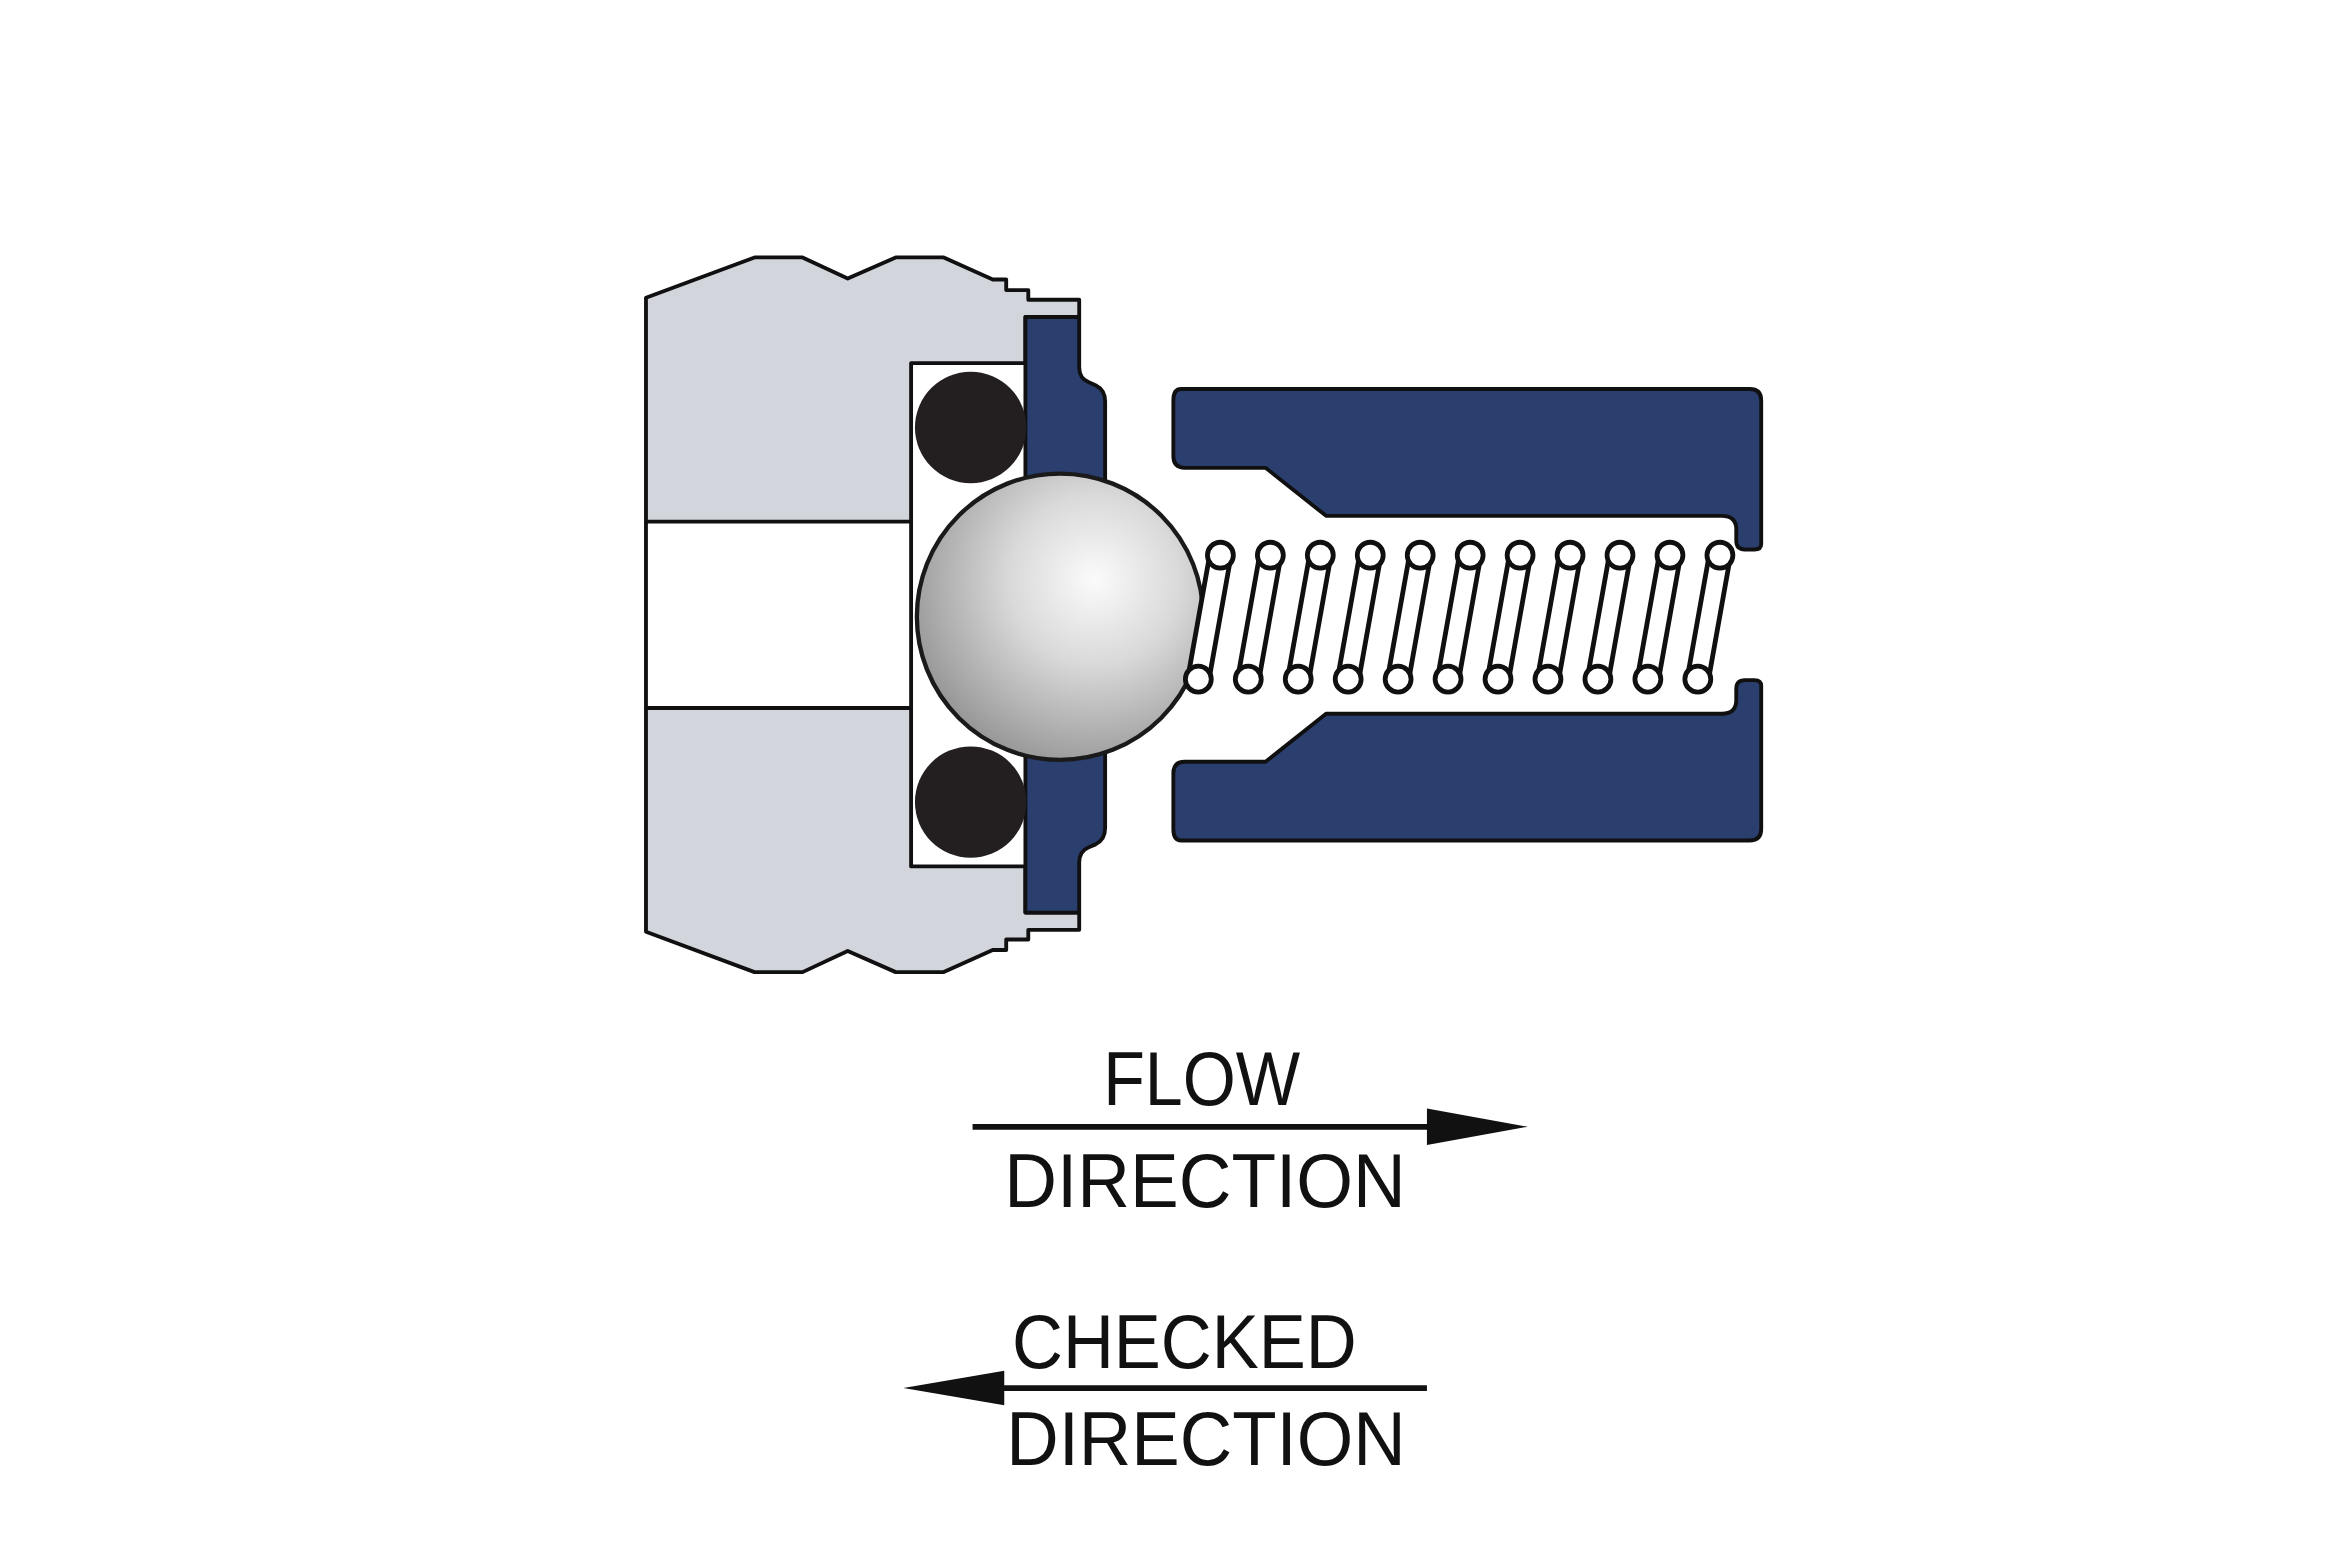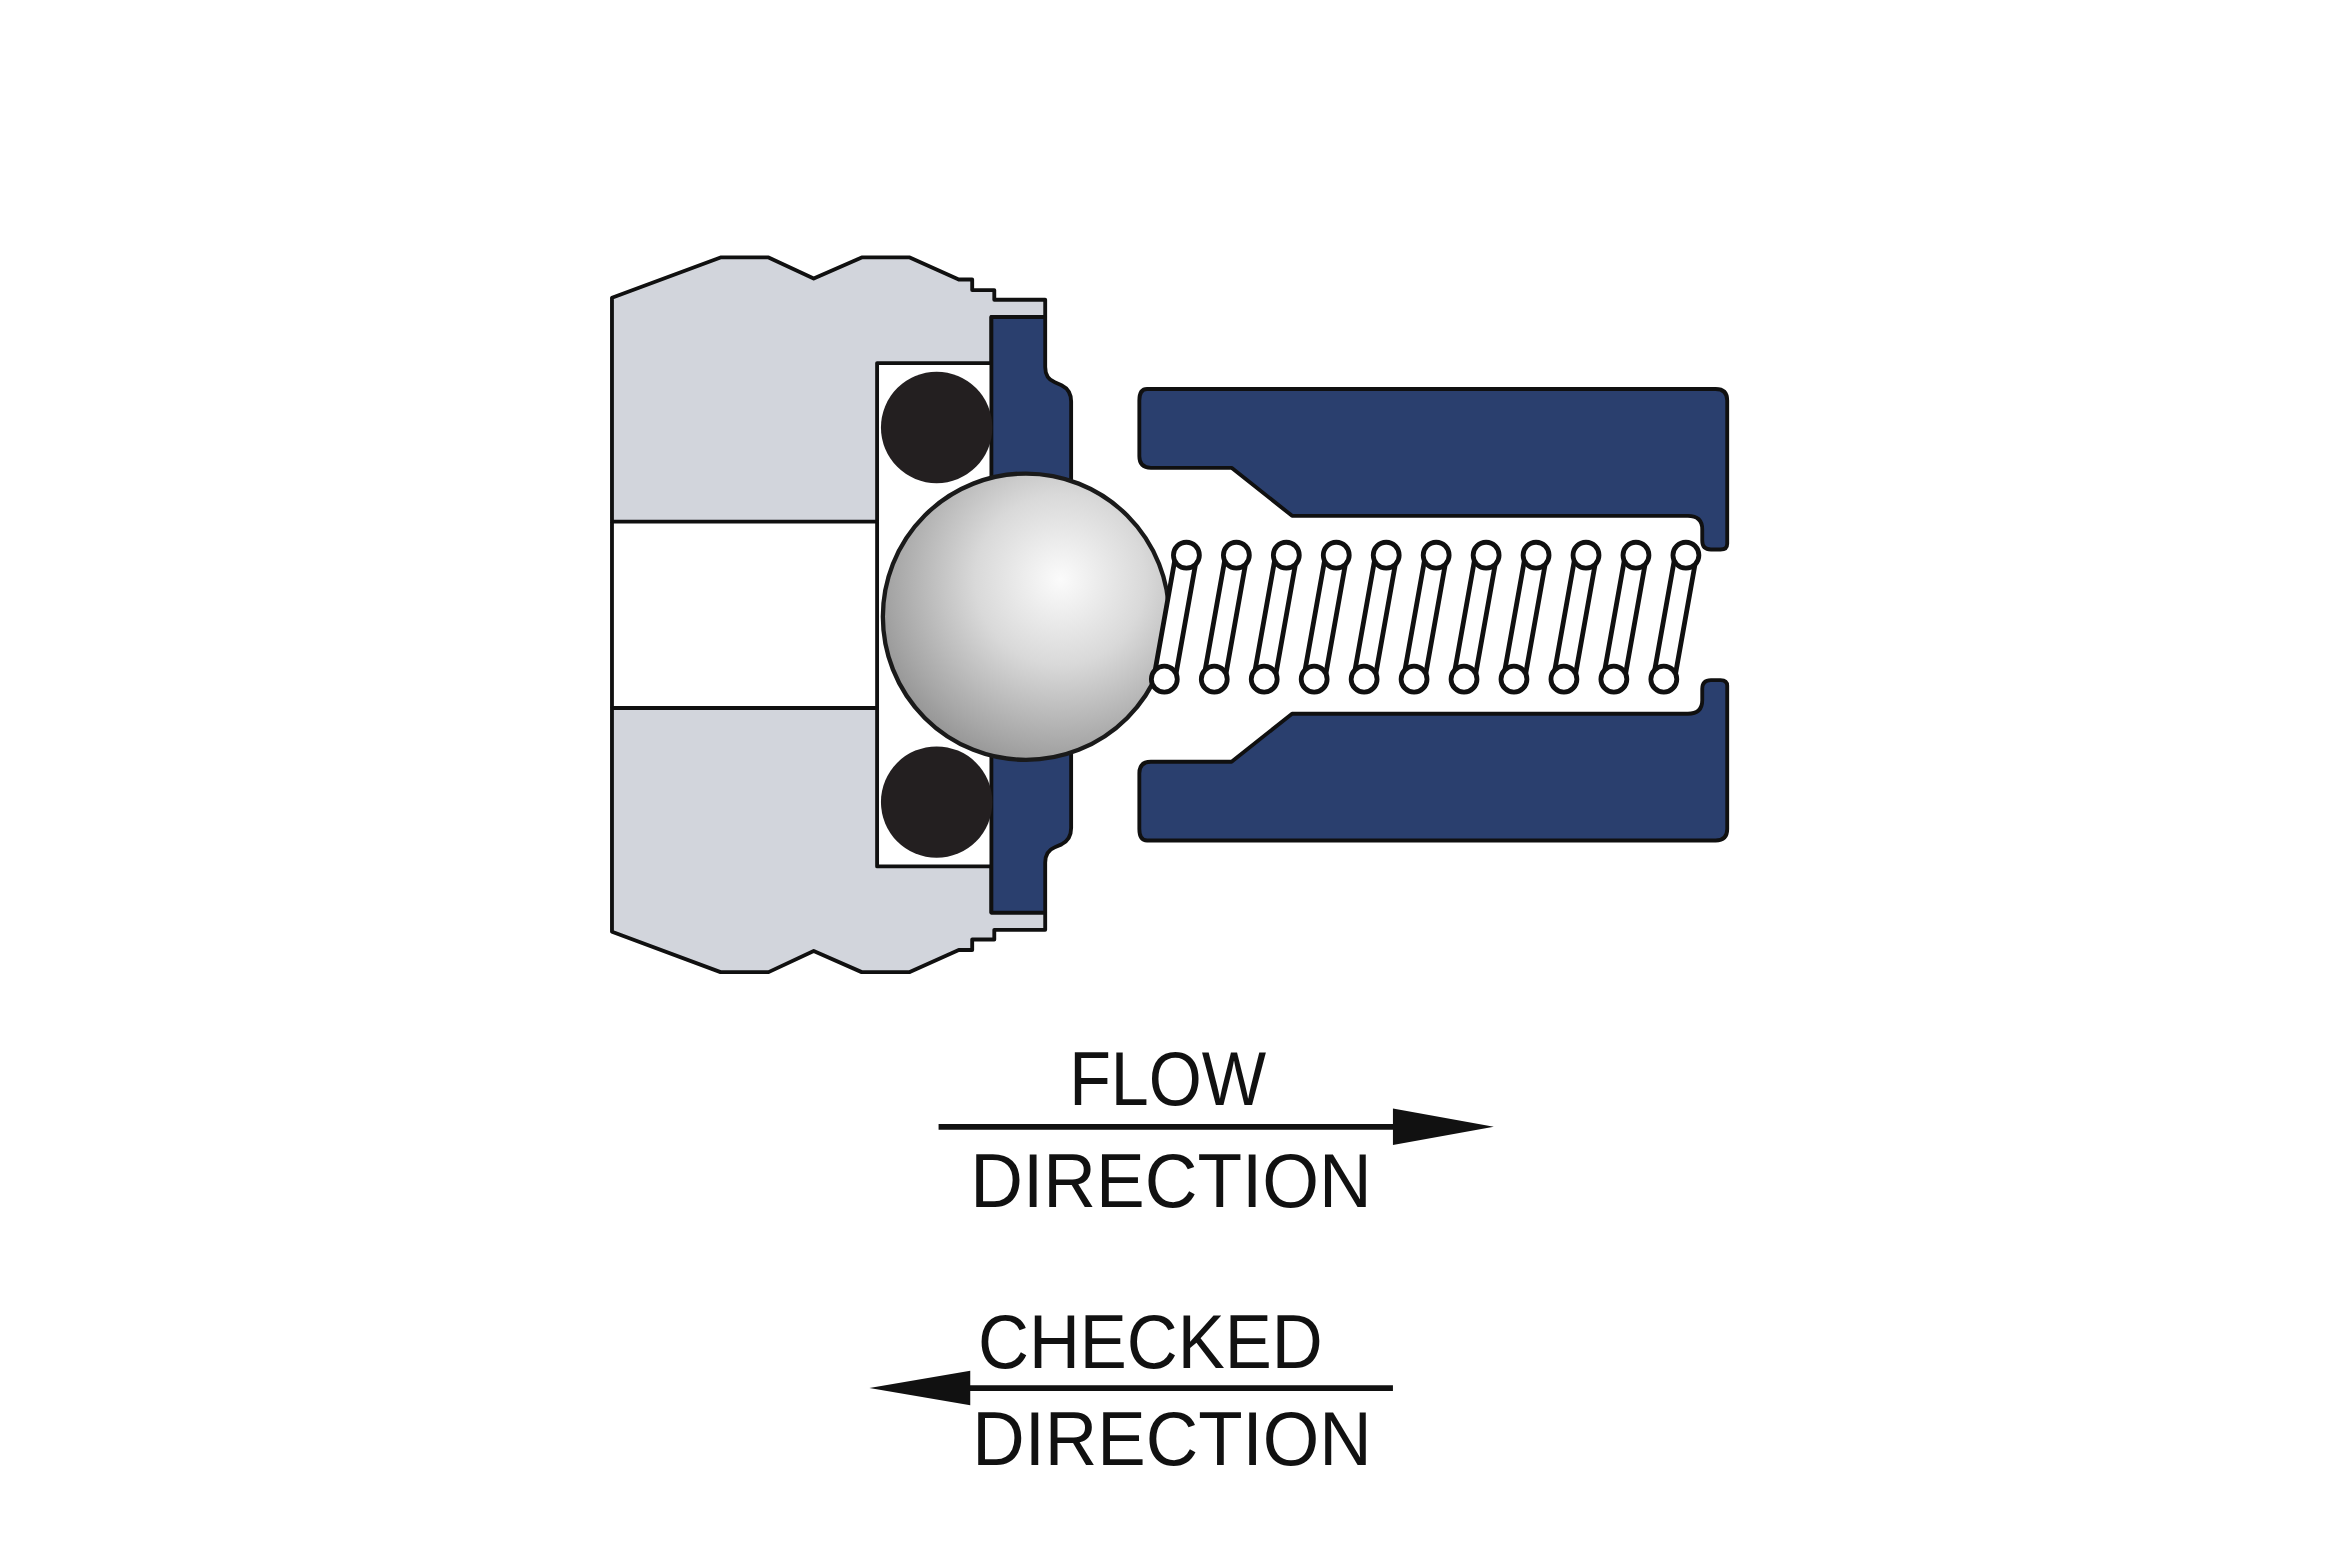--- a/index.html
+++ b/index.html
@@ -7,20 +7,21 @@
     padding: 0;
     background: var(--background, #ffffff);
     font-family: "Liberation Sans", sans-serif;
   }
   .stage {
     position: relative;
     width: 1945px;
     height: 1560px;
     background: var(--background, #ffffff);
     overflow: hidden;
+    margin-left: 34px;
   }
   svg { display: block; }
   .label-text {
     font-family: "Liberation Sans", sans-serif;
     font-size: 80px;
     fill: #111111;
   }
   .outline { stroke: var(--outline, #101010); stroke-width: 4; stroke-linejoin: round; }
   .navy   { fill: var(--body_navy, #2a3f6e); }
   .gray   { fill: var(--nut_gray, #d2d5dc); }

